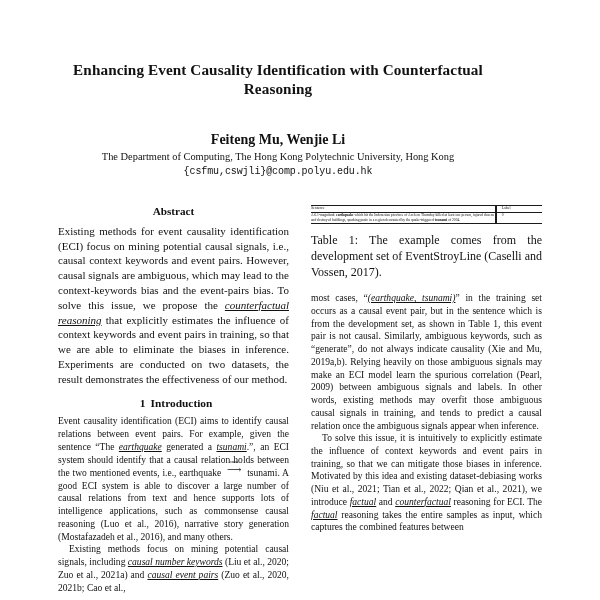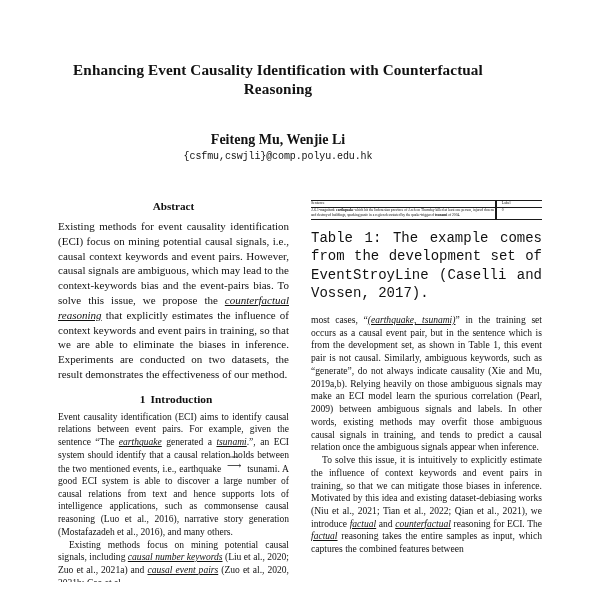--- a/index.html
+++ b/index.html
@@ -58,21 +58,20 @@
     display: flex;
     margin-top: 26px;
     gap: 22px;
     height: 392px;
   }
   .col {
     width: 231px;
     flex: 0 0 231px;
     position: relative;
     overflow: hidden;
-    margin-top: 10px;
   }
 
   .section-head {
     font-size: 11.2px;
     font-weight: bold;
     text-align: center;
     margin: 0 0 7px 0;
   }
   .section-head-left {
     font-size: 11.4px;
@@ -160,36 +159,36 @@
   .col-sentence { width: 82%; }
   .col-label {
     width: 18%;
     border-left: 2.2px double #1a1a1a;
     padding-left: 5px !important;
     text-align: center;
   }
   .cell-label { text-align: center; }
   .bold-ev { font-weight: bold; }
   .caption {
-    font-size: 14px;
+    font-size: 12px;
     line-height: 1.33;
     margin: 4px 0 11px 0;
     text-align: justify;
-    font-family: Liberation Mono, monospace;
   }
 </style>
 </head>
 <body>
 
 <div class="page">
 
   <h1 class="title">Enhancing Event Causality Identification with Counterfactual Reasoning</h1>
 
   <div class="author-block">
     <div class="authors">Feiteng Mu, Wenjie Li</div>
+    <div class="affiliation">The Department of Computing, The Hong Kong Polytechnic University, Hong Kong</div>
     <div class="email">{csfmu,cswjli}@comp.polyu.edu.hk</div>
   </div>
 
   <div class="columns">
 
     <div class="col">
 
       <div class="section-head">Abstract</div>
 
       <p class="body abstract"><span>Existing methods for event causality identification (ECI) focus on mining potential causal signals, i.e., causal context keywords and event pairs. However, causal signals are ambiguous, which may lead to the context-keywords bias and the event-pairs bias. To solve this issue, we propose the </span><span class="it">counterfactual reasoning</span><span> that explicitly estimates the influence of context keywords and event pairs in training, so that we are able to eliminate the biases in inference. Experiments are conducted on two datasets, the result demonstrates the effectiveness of our method.</span></p>

